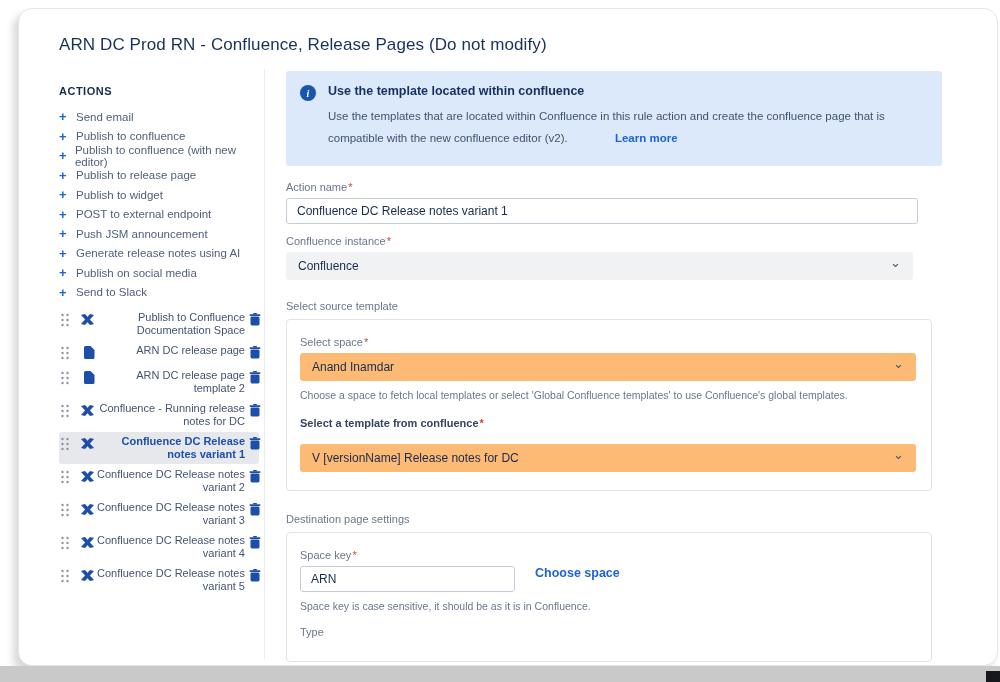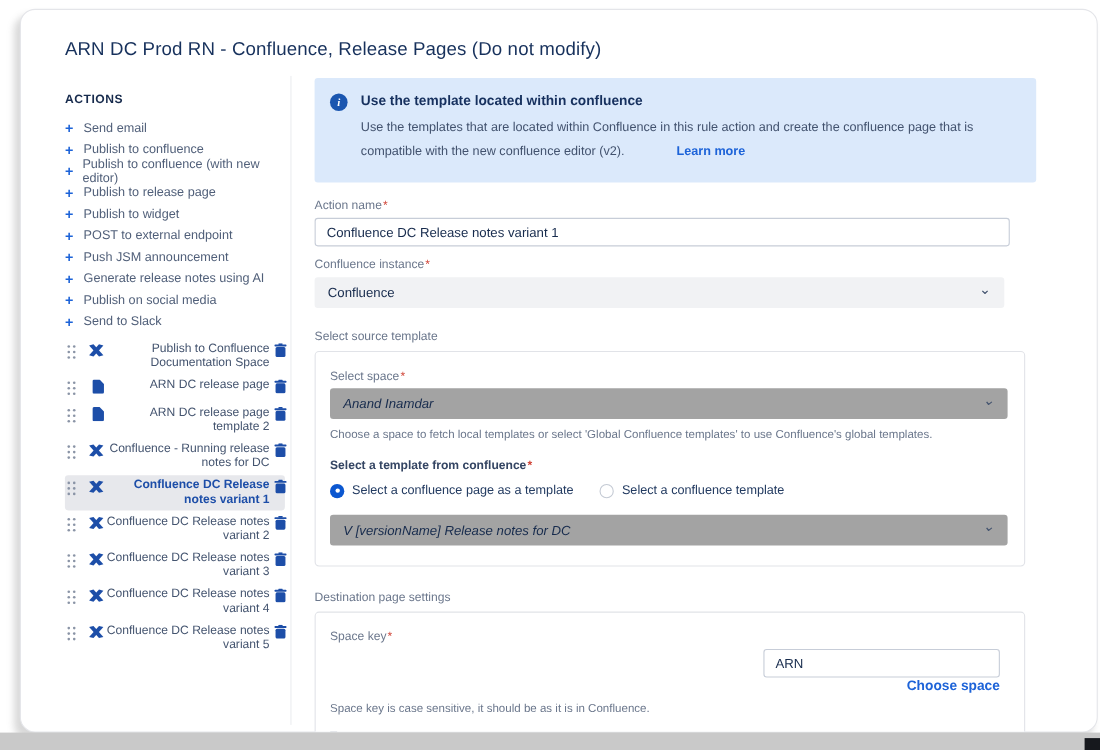--- a/index.html
+++ b/index.html
@@ -53,33 +53,33 @@
 
   .field-label { font-size:11px; color:#6b778c; margin-bottom:5px; }
   .req { color:#d04437; margin-left:1px; }
   .grp-action-name { margin-top:15px; }
   .text-input { display:flex; align-items:center; width:632px; height:26px; border:1px solid #c7cdd8; border-radius:3px; background:#fff; padding:0 10px; font-size:12px; color:#172b4d; }
   .grp-instance { margin-top:11px; }
   .select { display:flex; align-items:center; justify-content:space-between; width:627px; height:28px; background:#f1f2f4; border-radius:3px; padding:0 12px; font-size:12px; color:#172b4d; cursor:pointer; }
   .chevron { font-size:13px; color:#44546f; line-height:0; margin-top:-5px; }
   .section-label { margin-top:20px; font-size:11px; color:#6b778c; }
   .box { margin-top:7px; width:646px; border:1px solid #e1e3e8; border-radius:4px; padding:16px 22px 18px 13px; background:#fff; }
-  .box .select { width:616px; background:#a3a3a3;font-style:italic; }
+  .box .select { width:616px; background:#fdba74; }
   .helper { margin-top:8px; font-size:10.5px; color:#6b778c; }
   .tmpl-label { margin-top:16px; font-size:11px; font-weight:700; color:#344563; }
   .radio-row { margin-top:11px; display:flex; align-items:center; gap:10px; }
   .radio-opt { display:flex; align-items:center; margin-right:14px; cursor:pointer; }
   .radio { width:13px; height:13px; border-radius:50%; margin-right:7px; flex:none; }
   .radio.on { background:#0b57d0; position:relative; }
   .radio.on::after { content:""; position:absolute; left:4.5px; top:4.5px; width:4px; height:4px; border-radius:50%; background:#fff; }
   .radio.off { background:#fff; border:1.5px solid #c4cad4; }
   .radio-label { font-size:11.5px; color:#233b61; }
   .box .select.tmpl { margin-top:15px;text-align:center; }
   .dest-label { margin-top:22px; font-size:11px; color:#6b778c; }
-  .spacekey-row { display:flex; align-items:flex-end;flex-direction:column; }
+  .spacekey-row { display:flex; align-items:flex-start; }
   .spacekey-input { width:215px; }
   .choose-space { margin-left:20px; font-size:12.5px; font-weight:700; color:#1d63d8; cursor:pointer; }
   .grp-type { margin-top:14px; }
 </style>
 </head>
 <body>
 
 <div class="card">
   <div class="page-title">ARN DC Prod RN - Confluence, Release Pages (Do not modify)</div>
   <div class="v-divider"></div>
@@ -364,30 +364,20 @@
       </div>
       <div class="select">
         <span>Anand Inamdar</span>
         <span class="chevron">⌄</span>
       </div>
       <div class="helper">Choose a space to fetch local templates or select 'Global Confluence templates' to use Confluence's global templates.</div>
 
       <div class="tmpl-label">
         <span>Select a template from confluence</span><span class="req">*</span>
       </div>
-      <div class="radio-row" id="radio-row">
-          <span class="radio-opt">
-            <span class="radio on"></span>
-            <span class="radio-label">Select a confluence page as a template</span>
-          </span>
-          <span class="radio-opt">
-            <span class="radio off"></span>
-            <span class="radio-label">Select a confluence template</span>
-          </span>
-        </div>
 
       <div class="select tmpl">
         <span>V [versionName] Release notes for DC</span>
         <span class="chevron">⌄</span>
       </div>
     </div>
 
     <div class="dest-label">Destination page settings</div>
     <div class="box">
       <div class="field-label">

